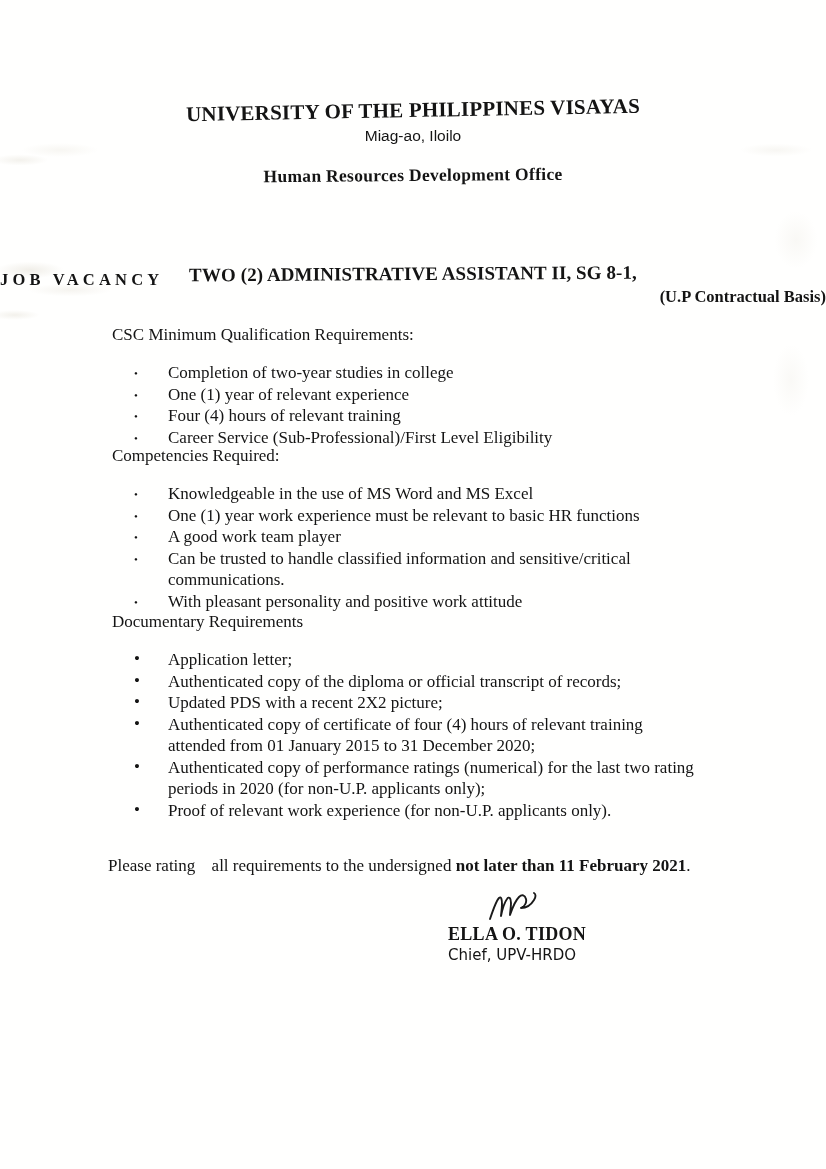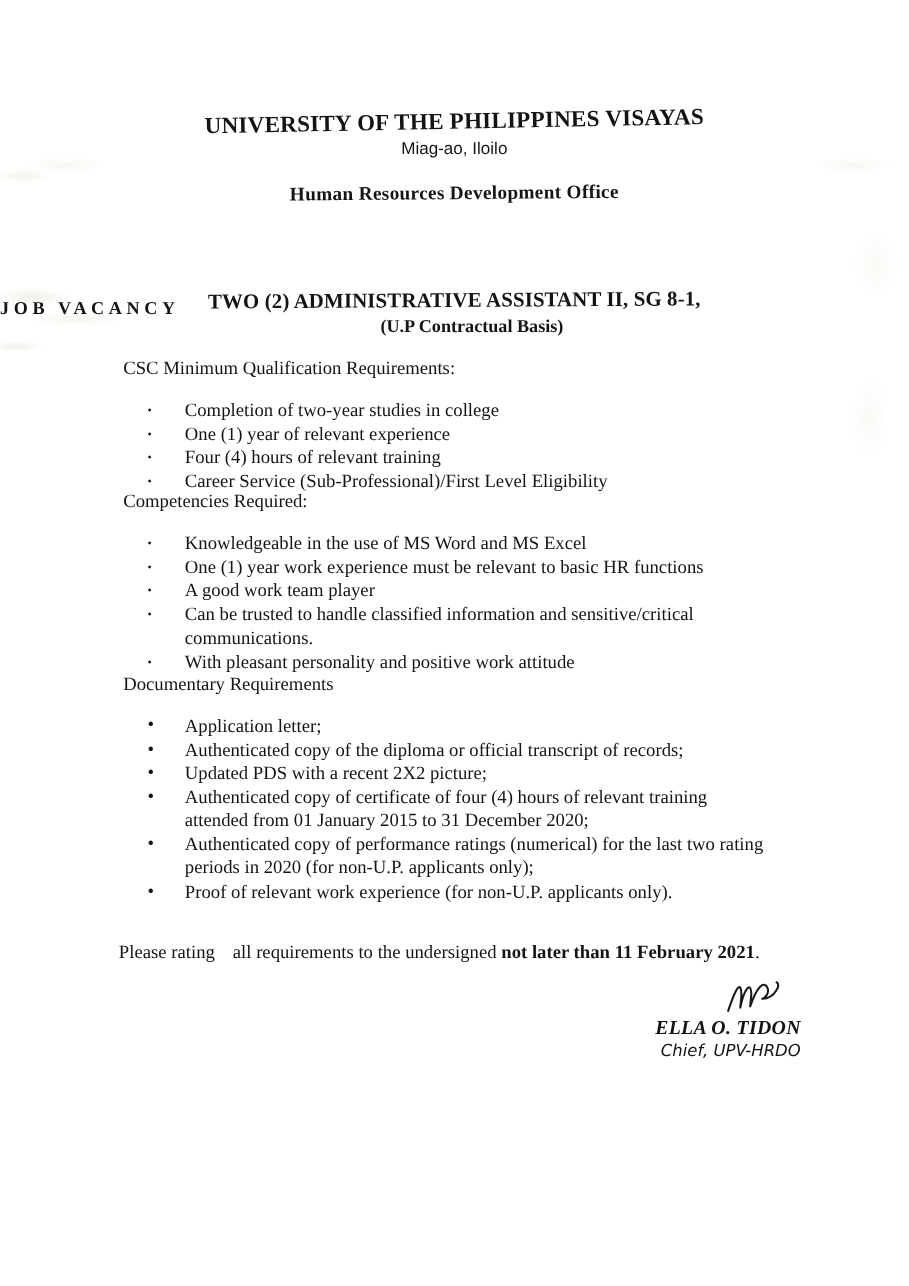--- a/index.html
+++ b/index.html
@@ -95,21 +95,21 @@
     text-align: center;
     font-weight: bold;
     font-size: 19px;
     letter-spacing: .1px;
     transform: rotate(-0.35deg);
   }
   .position-sub {
     position: absolute;
     left: 0; right: 0;
     top: 287px;
-    text-align: center;
+    text-align: right;
     font-weight: bold;
     font-size: 16.5px;
     padding-left: 32px;
   }
 
   
   .section {
     position: absolute;
     left: 112px;
     width: 600px;
@@ -165,22 +165,21 @@
   }
   .closing .u { text-underline-offset: 2px; margin-left: 12px; }
   .closing .b { font-weight: bold; }
 
   
   .signature-block {
     position: absolute;
     left: 448px;
     top: 890px;
     width: 280px;
-    text-align: right;
-    font-style: italic;
+    text-align: left;
   }
   .signature-mark {
     height: 34px;
     padding-left: 38px;
     color: #1a1a1a;
   }
   .signer-name {
     font-weight: bold;
     font-size: 18px;
     letter-spacing: .3px;

